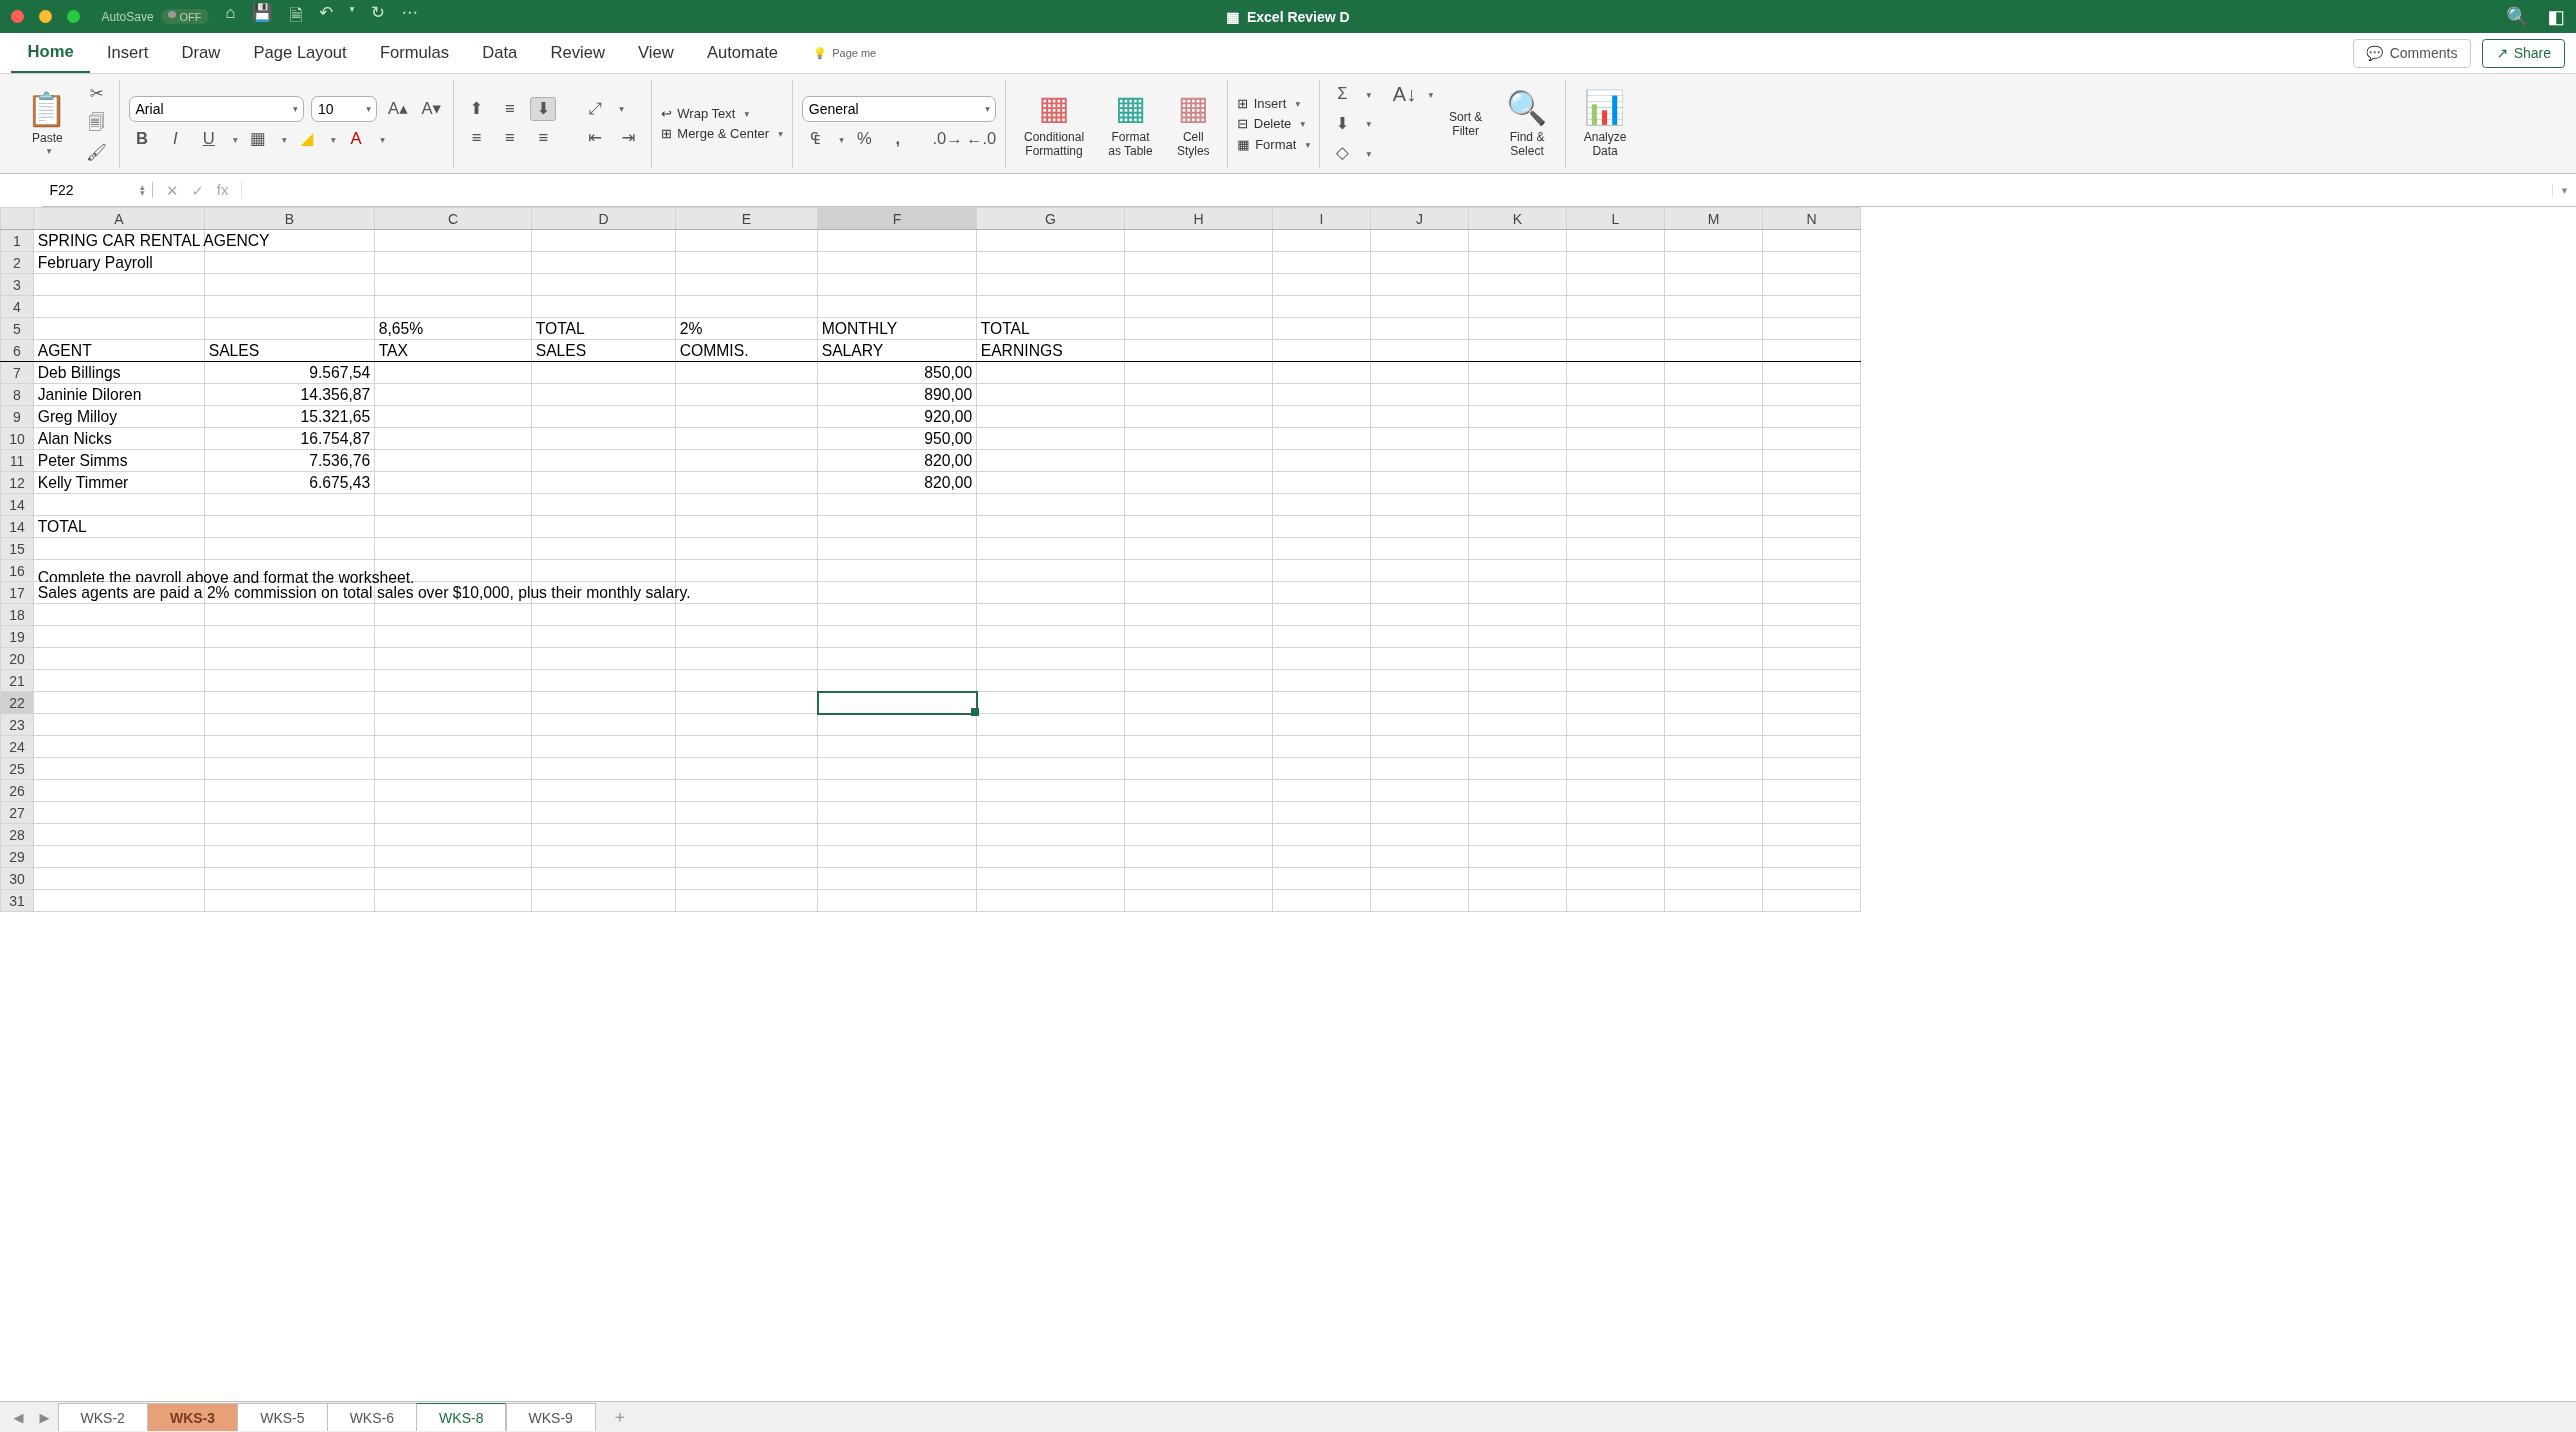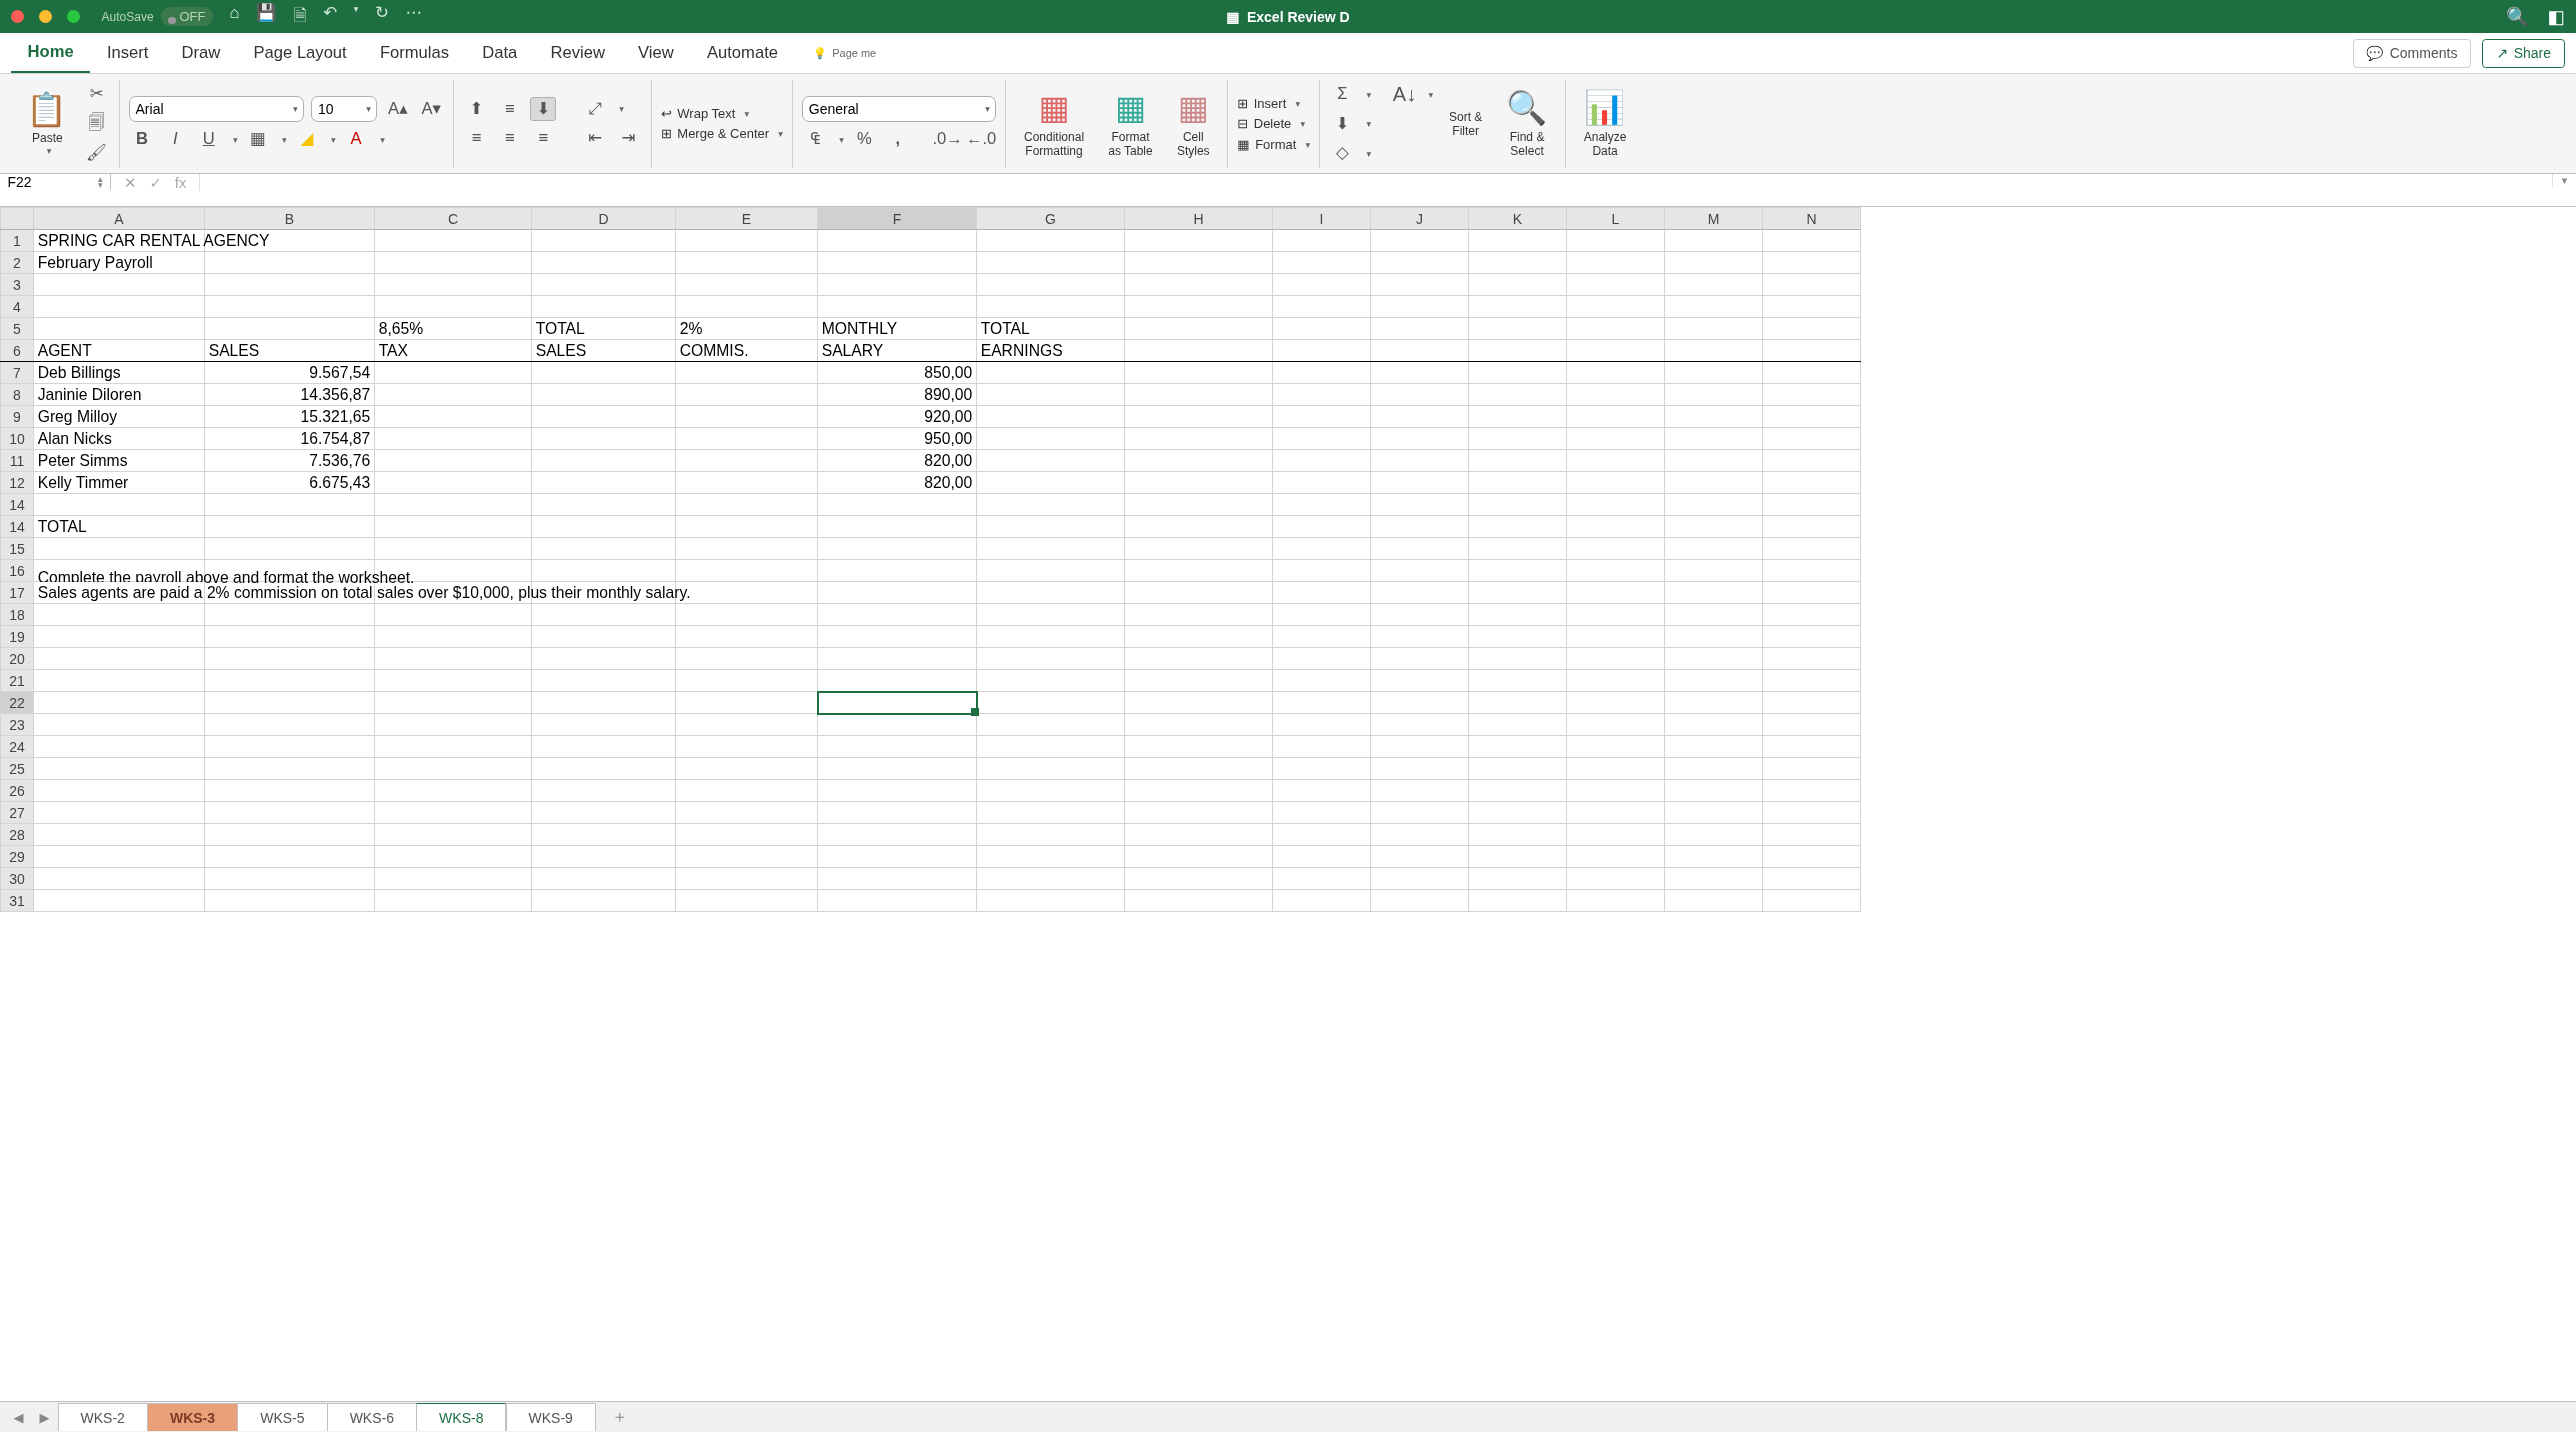--- a/index.html
+++ b/index.html
@@ -21,21 +21,21 @@
   padding: 0 11px;
   color: #fff;
   position: relative;
 }
 .traffic { display: flex; gap: 14.8px; align-items: center; }
 .dot { width: 13px; height: 13px; border-radius: 50%; }
 .dot.red { background: #ff5f57; }
 .dot.yellow { background: #febc2e; }
 .dot.green { background: #28c840; }
 .autosave { margin-left: 22px; color: #b8d4b8; font-size: 12px; display:flex; align-items:center; gap:7.4px;}
-.autosave .pill { background:#3a7a4a; border-radius:9.2px; padding:1.8px 7.4px; font-size:13px; display:flex; align-items:flex-end; gap:3.7px;}
+.autosave .pill { background:#3a7a4a; border-radius:9.2px; padding:1.8px 7.4px; font-size:11px; display:flex; align-items:flex-start; gap:3.7px;}
 .pill-dot { width:7.4px;height:7.4px;border-radius:50%;background:#999;}
 .tb-icons { display:flex; gap:16.6px; margin-left:16.6px; color:#d0e6d0;}
 .tb-icons span { font-size:16.6px; cursor:pointer; }
 .title-center { position:absolute; left:50%; transform:translateX(-50%); display:flex; align-items:center; gap:7.4px; font-size:14px; font-weight:600;}
 .title-right { margin-left:auto; display:flex; gap:18.4px; font-size:18.4px;}
 
 
 .tabstrip {
   height: 41px;
   background: #fff;
@@ -74,21 +74,21 @@
 .ricon { width:26px; height:24px; display:flex; align-items:center; justify-content:center; border:0.9px solid transparent; border-radius:2.8px; font-size:16.6px; color:#555; cursor:pointer;}
 .ricon.group3 { background:#d9d9d9; border-color:#b0b0b0;}
 .sel { border:0.9px solid #b0b0b0; background:#fff; height:26px; padding:1.8px 5.5px; font-size:14px; display:flex; align-items:center; justify-content:space-between; border-radius:7px;}
 .sel.font { width:175px;}
 .sel.size { width:66px;}
 .sel.number { width:194px;}
 .caret { font-size:9.2px; color:#666; margin-left:3.7px;}
 .rlabel-stack { display:flex; align-items:center; gap:5.5px; font-size:13px; color:#333;}
 
 
-.fbar { height:33px; display:flex; align-items:flex-start; border-bottom:0.9px solid #c0c0c0; background:#fff;}
+.fbar { height:33px; display:flex; align-items:center; border-bottom:0.9px solid #c0c0c0; background:#fff;margin-left:42px;}
 .namebox { width:111px; border-right:0.9px solid #c0c0c0; display:flex; align-items:center; padding:0 7.4px; font-size:14px; justify-content:space-between;}
 .nb-arrows { display:flex; flex-direction:column; font-size:9.2px; color:#888; line-height:0.7;}
 .fbar-icons { display:flex; align-items:center; gap:13px; padding:0 13px; border-right:0.9px solid #e0e0e0; color:#aaa; font-size:14.8px;}
 .fbar-input { flex:1; padding:0 7.4px; font-style:italic; color:#888; font-size:14px; display:flex; align-items:center;}
 .fbar-end { width:24px; display:flex; align-items:center; justify-content:center; border-left:0.9px solid #e0e0e0; color:#888;}
 
 
 .gridwrap { position:relative; height:1114px; overflow:hidden; }
 table.grid { border-collapse:collapse; table-layout:fixed; font-size:15.7px; }
 .grid th, .grid td { border:0.9px solid #d4d4d4; height:22px; padding:0 3.7px; white-space:nowrap; overflow:visible; }

